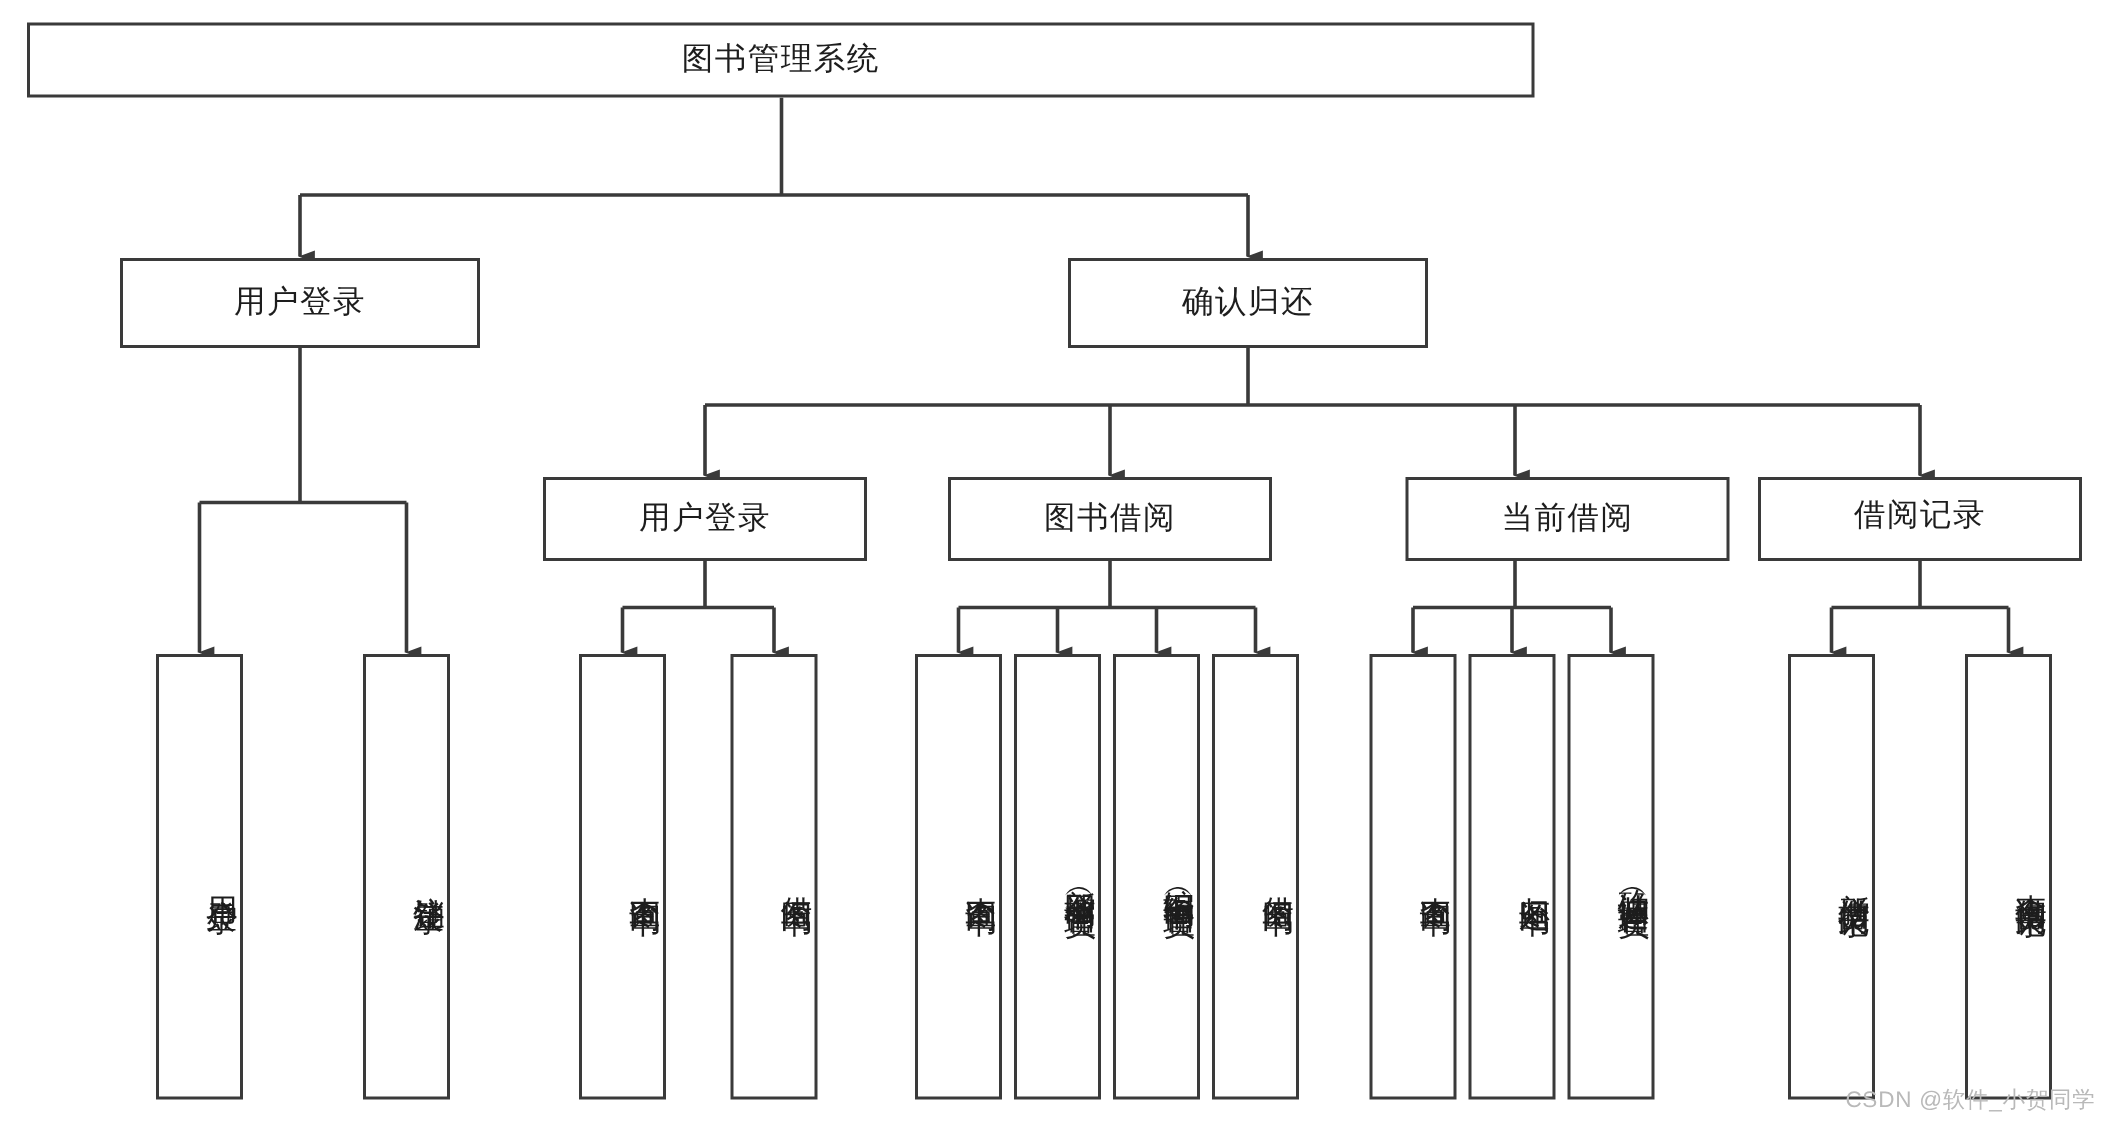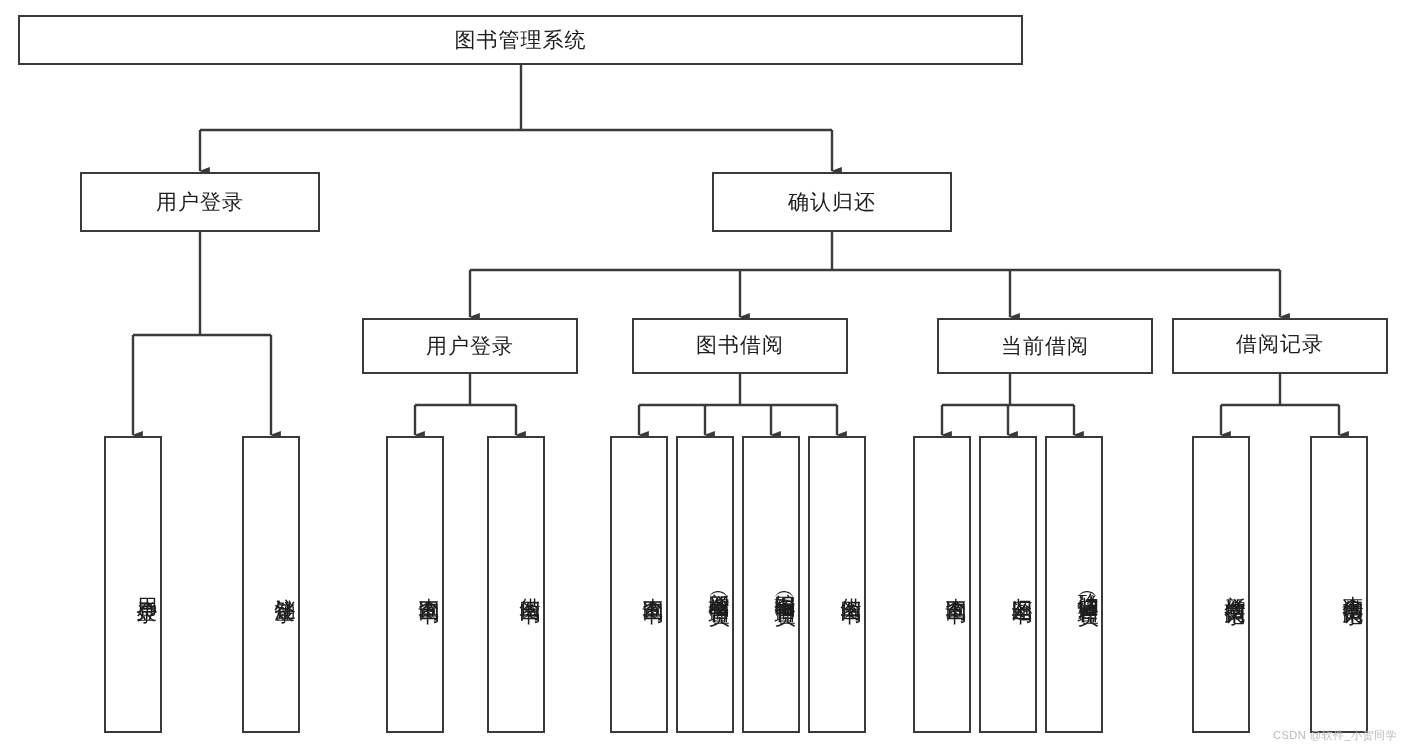--- a/index.html
+++ b/index.html
@@ -57,21 +57,21 @@
   }
   .node-v .vlabel {
     writing-mode: vertical-rl;
     text-orientation: upright;
     display: block;
   }
   .watermark {
     position: absolute;
     right: 8px;
     bottom: 4px;
-    font-size: 11px;
+    font-size: 15px;
     color: #b9b9b9;
     letter-spacing: 0.5px;
     white-space: nowrap;
     margin-left: 16px;
   }
 </style>
 </head>
 <body>
 
 <div id="canvas">

